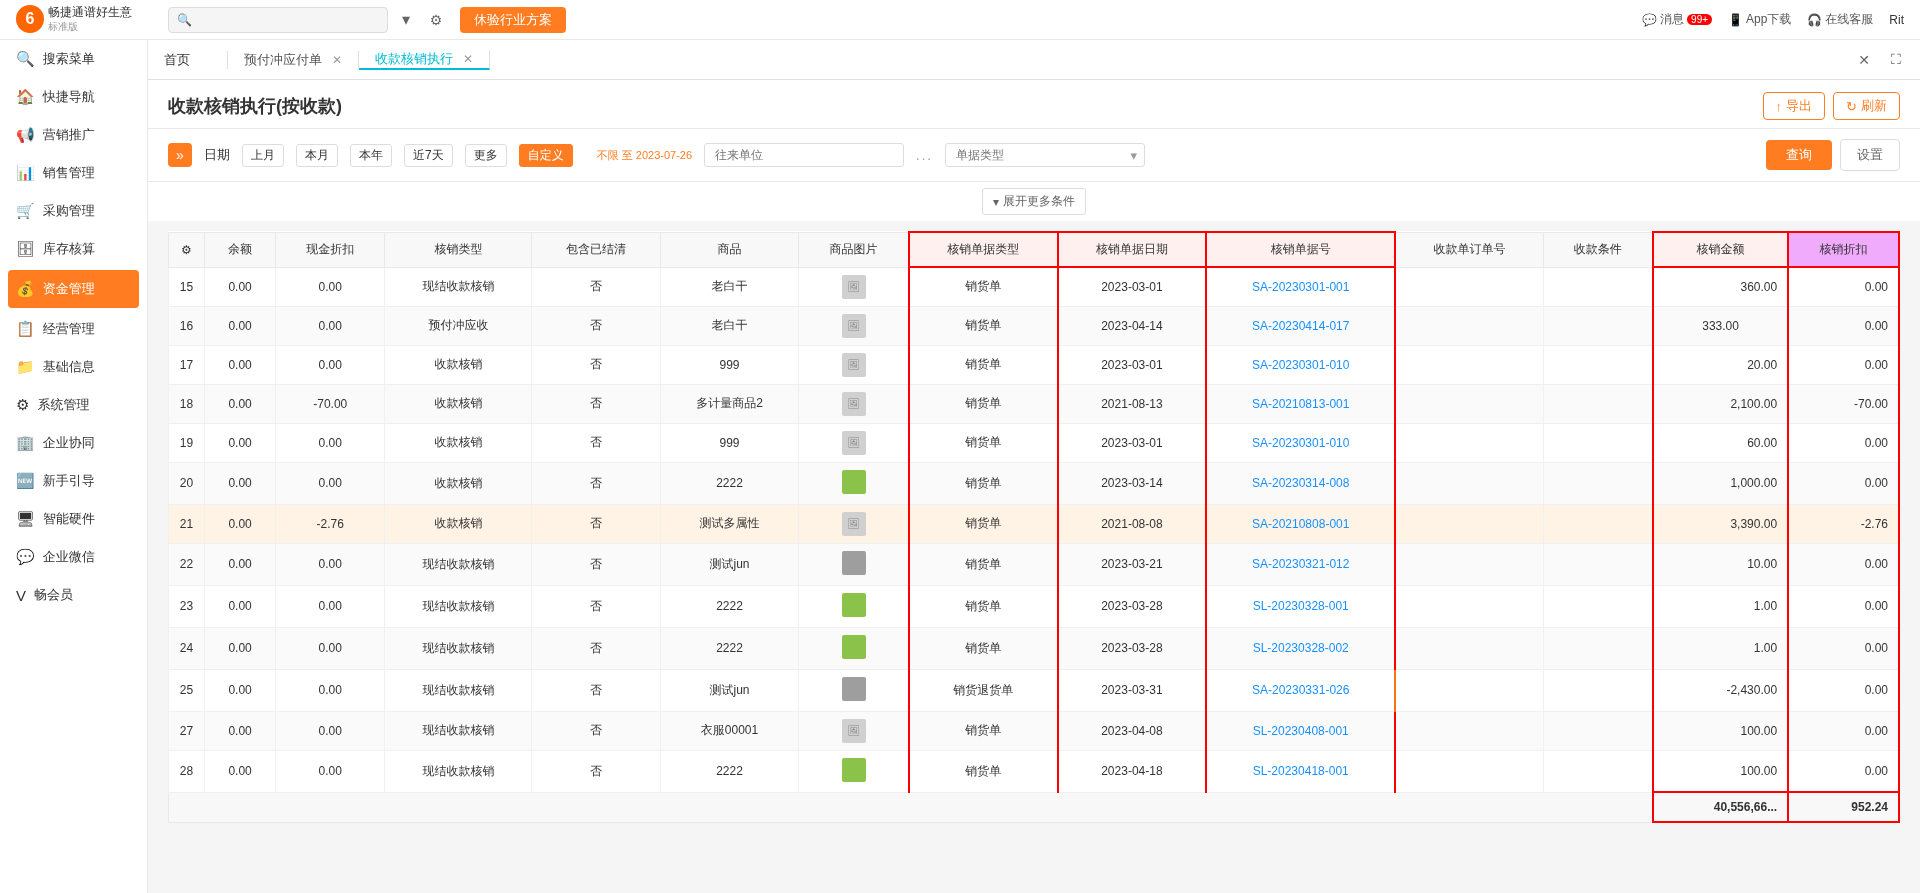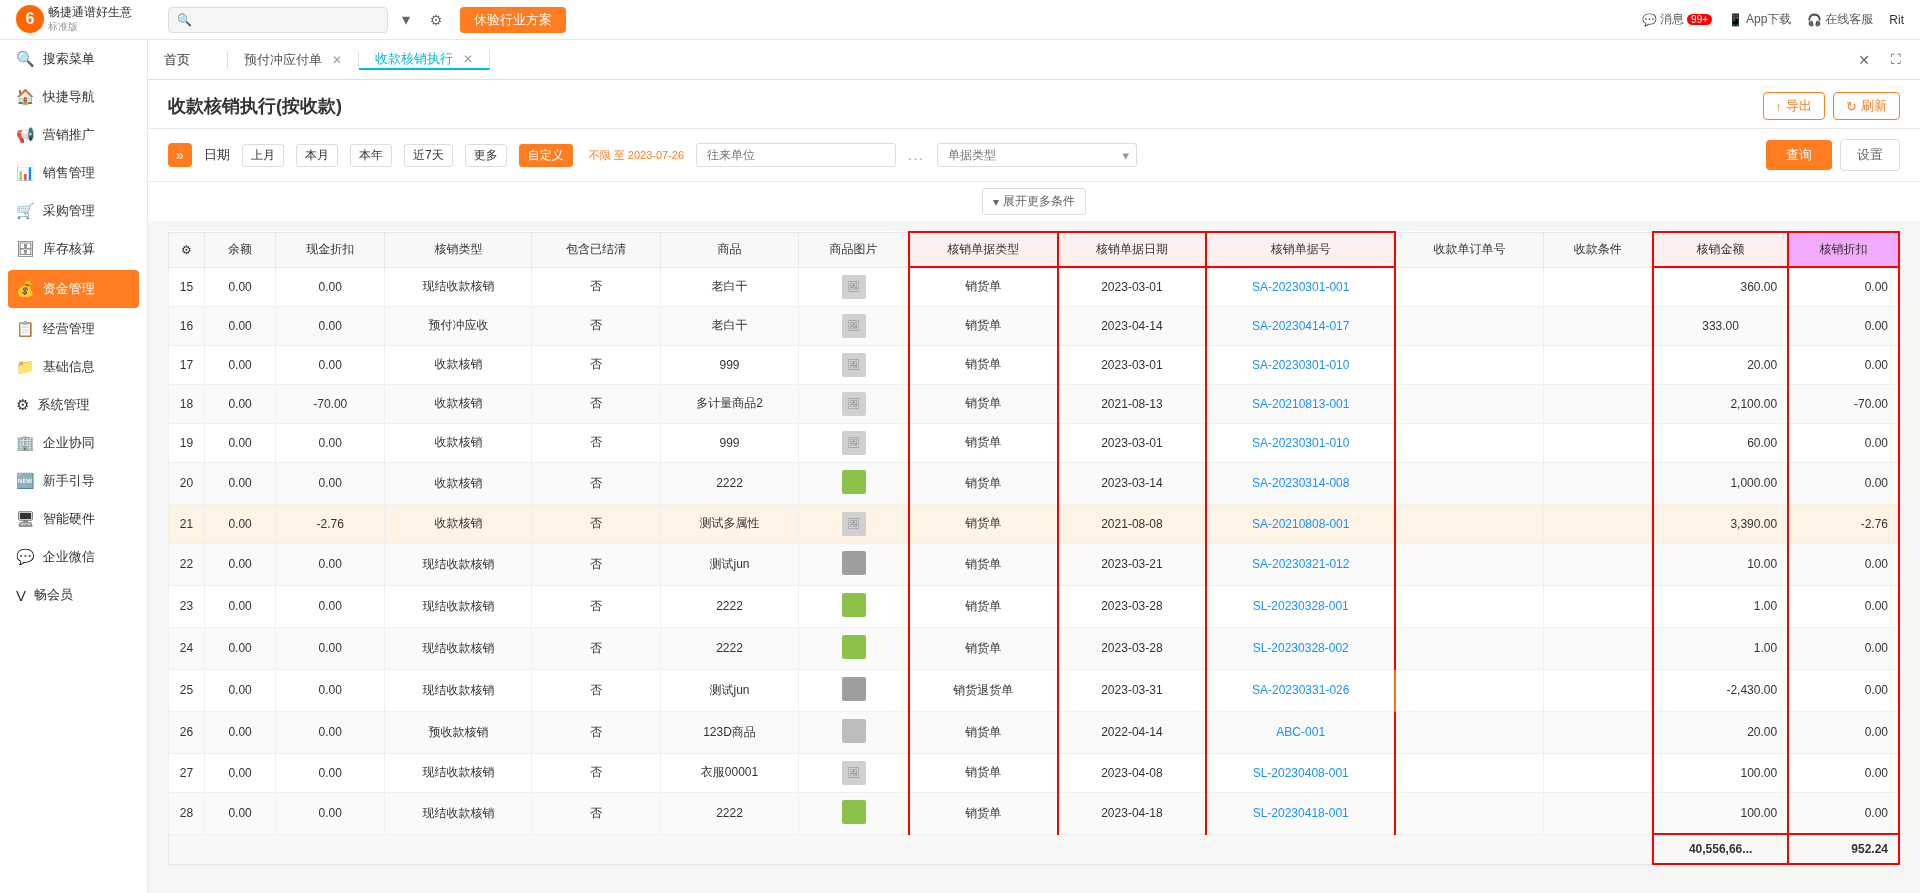--- a/index.html
+++ b/index.html
@@ -431,21 +431,21 @@
 
       <div class="filter-area">
         <button class="filter-toggle">»</button>
         <span class="filter-label">日期</span>
         <button class="filter-date-btn">上月</button>
         <button class="filter-date-btn">本月</button>
         <button class="filter-date-btn">本年</button>
         <button class="filter-date-btn">近7天</button>
         <button class="filter-date-btn">更多</button>
         <button class="filter-date-btn active">自定义</button>
-        <div style="margin-left:4px;display:flex;flex-direction:column;justify-content:flex-end;">
+        <div style="margin-left:12px;display:flex;flex-direction:column;justify-content:flex-end;">
           <span class="filter-date-hint">不限 至 2023-07-26</span>
         </div>
         <input class="filter-field" type="text" placeholder="往来单位" style="">
         <span class="filter-dots">...</span>
         <div style="position:relative;display:flex;align-items:center;min-width:200px;">
           <input class="filter-field" type="text" style="min-width: 200px; padding-right: 24px;" placeholder="单据类型">
           <span style="position:absolute;right:8px;color:#999;pointer-events:none;">▾</span>
         </div>
         <div style="margin-left:auto;display:flex;gap:8px;align-items:center;justify-content:flex-end;">
           <button class="btn-query">查询</button>
@@ -653,36 +653,20 @@
       <td><span class="thumb" style="background:#9e9e9e;display:inline-flex;align-items:center;justify-content:center;font-size:10px;"></span></td>
       <td style="border-left:2px solid #f00;border-right:2px solid #f00;">销货退货单</td>
       <td style="border-left:2px solid #f00;border-right:2px solid #f00;">2023-03-31</td>
       <td style="border-left:2px solid #f00;border-right:2px solid #f97316;"><a class="text-link">SA-20230331-026</a></td>
       <td></td>
       <td></td>
       <td class="text-red" style="border-left:2px solid #f00;border-right:2px solid #f00;text-align:right;">-2,430.00</td>
       <td class="" style="border-left:2px solid #f00;border-right:2px solid #f00;text-align:right;">0.00</td>
     </tr>
               <tr>
-      <td>26</td>
-      <td>0.00</td>
-      <td class="">0.00</td>
-      <td>预收款核销</td>
-      <td>否</td>
-      <td>123D商品</td>
-      <td><span class="thumb" style="background:#bdbdbd;display:inline-flex;align-items:center;justify-content:center;font-size:10px;"></span></td>
-      <td style="border-left:2px solid #f00;border-right:2px solid #f00;">销货单</td>
-      <td style="border-left:2px solid #f00;border-right:2px solid #f00;">2022-04-14</td>
-      <td style="border-left:2px solid #f00;border-right:2px solid #f00;"><a class="text-link">ABC-001</a></td>
-      <td></td>
-      <td></td>
-      <td class="" style="border-left:2px solid #f00;border-right:2px solid #f00;text-align:right;">20.00</td>
-      <td class="" style="border-left:2px solid #f00;border-right:2px solid #f00;text-align:right;">0.00</td>
-    </tr>
-              <tr>
       <td>27</td>
       <td>0.00</td>
       <td class="">0.00</td>
       <td>现结收款核销</td>
       <td>否</td>
       <td>衣服00001</td>
       <td><span class="thumb" style="background:#d0d0d0;display:inline-flex;align-items:center;justify-content:center;font-size:10px;color:#888;">🖼</span></td>
       <td style="border-left:2px solid #f00;border-right:2px solid #f00;">销货单</td>
       <td style="border-left:2px solid #f00;border-right:2px solid #f00;">2023-04-08</td>
       <td style="border-left:2px solid #f00;border-right:2px solid #f00;"><a class="text-link">SL-20230408-001</a></td>
@@ -704,21 +688,21 @@
       <td style="border-left:2px solid #f00;border-right:2px solid #f00;"><a class="text-link">SL-20230418-001</a></td>
       <td></td>
       <td></td>
       <td class="" style="border-left:2px solid #f00;border-right:2px solid #f00;text-align:right;">100.00</td>
       <td class="" style="border-left:2px solid #f00;border-right:2px solid #f00;text-align:right;">0.00</td>
     </tr>
             </tbody>
           <tfoot>
             <tr>
               <td colspan="12" style="text-align:right;font-weight:bold;background:#f8f8f8;border:1px solid #e8e8e8;"></td>
-              <td style="text-align:center;font-weight:bold;background:#f8f8f8;border:2px solid #f00;">40,556,66...</td>
+              <td style="text-align:right;font-weight:bold;background:#f8f8f8;border:2px solid #f00;">40,556,66...</td>
               <td style="text-align:right;font-weight:bold;background:#f8f8f8;border:2px solid #f00;">952.24</td>
             </tr>
           </tfoot>
         </table>
       </div>
 
     </div>
   </div>
 </div>
 

